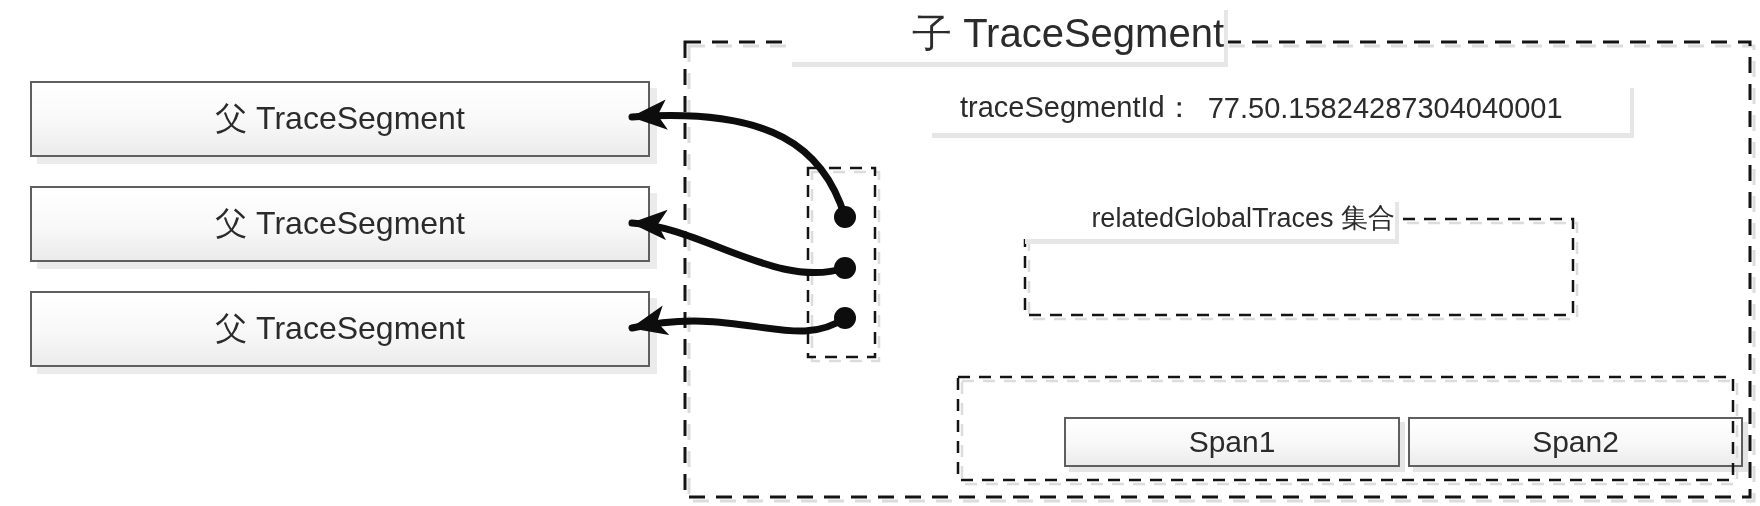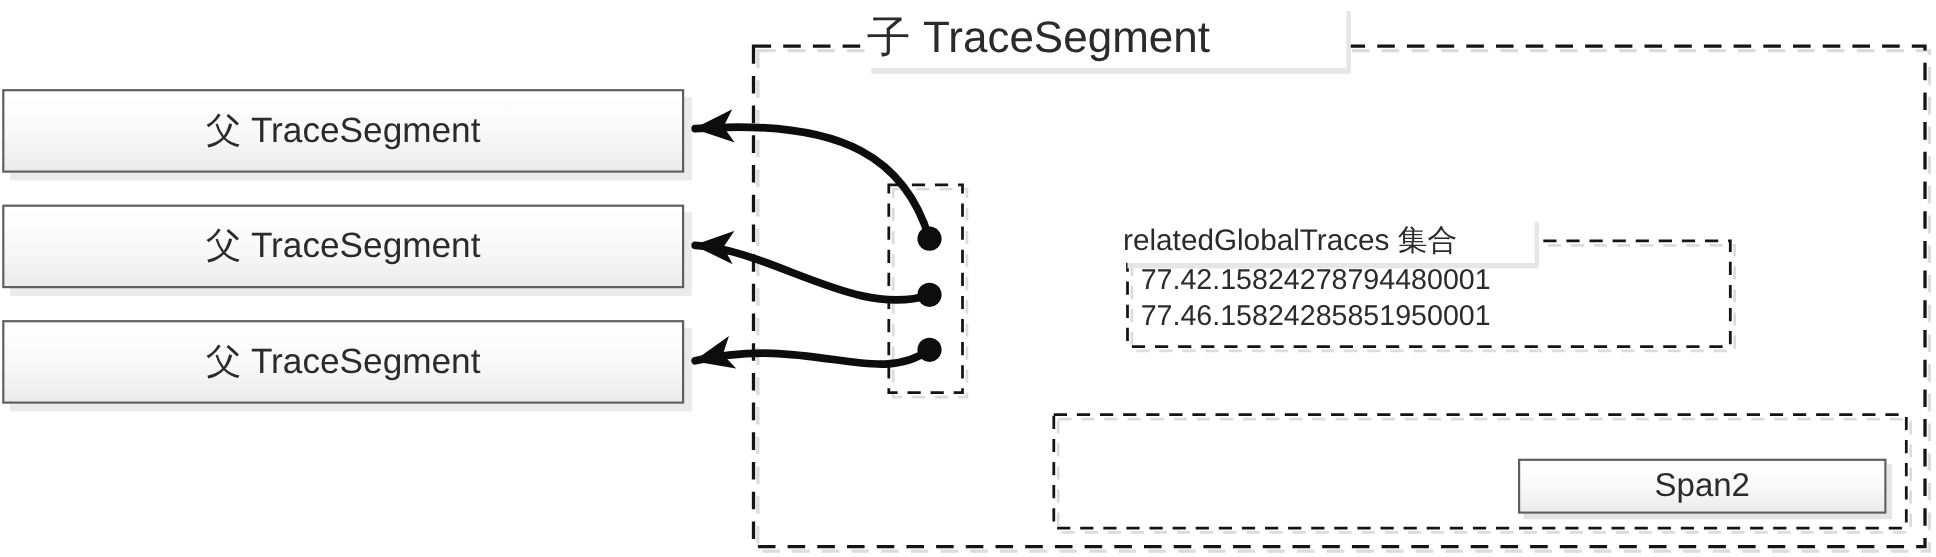--- a/index.html
+++ b/index.html
@@ -9,28 +9,29 @@
   }
 
   
   .node-box{
     position:absolute;box-sizing:border-box;
     border:2px solid var(--box-border,#5f5f5f);
     background:linear-gradient(180deg,#ffffff 0%,#f8f8f8 55%,#ebebeb 100%);
     box-shadow:7px 7px 0 rgba(0,0,0,0.08);
     display:flex;align-items:center;justify-content:center;
     z-index:1;
+    margin-left:28px;
   }
   .parent-box{left:2px;width:620px;height:76px;font-size:32px;}
   .span-box{top:417px;height:50px;font-size:30px;box-shadow:5px 5px 0 rgba(0,0,0,0.10);}
 
   
   .band{
     position:absolute;background:#ffffff;z-index:10;
-    display:flex;align-items:center;justify-content:flex-start;
+    display:flex;align-items:center;justify-content:flex-end;
     box-shadow:4px 5px 0 #e6e6e6;
   }
   .child-title-band{left:788px;top:5px;width:436px;height:57px;font-size:40px;}
   .traceid-band{left:928px;top:83px;width:702px;height:50px;font-size:29px;justify-content:flex-start;padding-left:32px;box-sizing:border-box;}
   .traceid-band .val{margin-left:14px;}
   .related-title-band{left:1021px;top:197px;width:374px;height:42px;font-size:27px;}
   .spans-title-band{left:1028px;top:357px;width:218px;height:44px;font-size:27px;}
 
   .related-values{
     position:absolute;left:1037px;top:238px;z-index:6;
@@ -51,26 +52,25 @@
   <div class="node-box parent-box" style="top:81px;">
     <span>父 TraceSegment</span>
   </div>
   <div class="node-box parent-box" style="top:186px;">
     <span>父 TraceSegment</span>
   </div>
   <div class="node-box parent-box" style="top:291px;">
     <span>父 TraceSegment</span>
   </div>
 
-  <div class="related-values">
-    <div>77.42.15824278794480001</div>
-    <div>77.46.15824285851950001</div>
-  </div>
 
 
+  <div class="node-box span-box" style="left:1036px;width:336px;">
+    <span>Span1</span>
+  </div>
   <div class="node-box span-box" style="left:1380px;width:335px;justify-content:center;">
     <span>Span2</span>
   </div>
 
   <svg class="overlay" width="1760" height="506" viewBox="0 0 1760 506">
     <defs>
       <marker id="ah" viewBox="0 0 12 10" refX="11.5" refY="5" markerWidth="5.2" markerHeight="4.4" orient="auto-start-reverse">
         <path d="M0 0 L12 5 L0 10 L3 5 Z" fill="#0d0d0d"></path>
       </marker>
     </defs>
@@ -100,19 +100,23 @@
       <circle cx="845" cy="217" r="11"></circle>
       <circle cx="845" cy="268" r="11"></circle>
       <circle cx="845" cy="318" r="11"></circle>
     </g>
   </svg>
 
   <div class="band child-title-band">
     <span>子 TraceSegment</span>
   </div>
 
+  <div class="band traceid-band">
+    <span>traceSegmentId：</span>
+    <span class="val">77.50.15824287304040001</span>
+  </div>
 
   <div class="band related-title-band">
     <span>relatedGlobalTraces 集合</span>
   </div>
 
 
 </div>
 
 </body></html>

